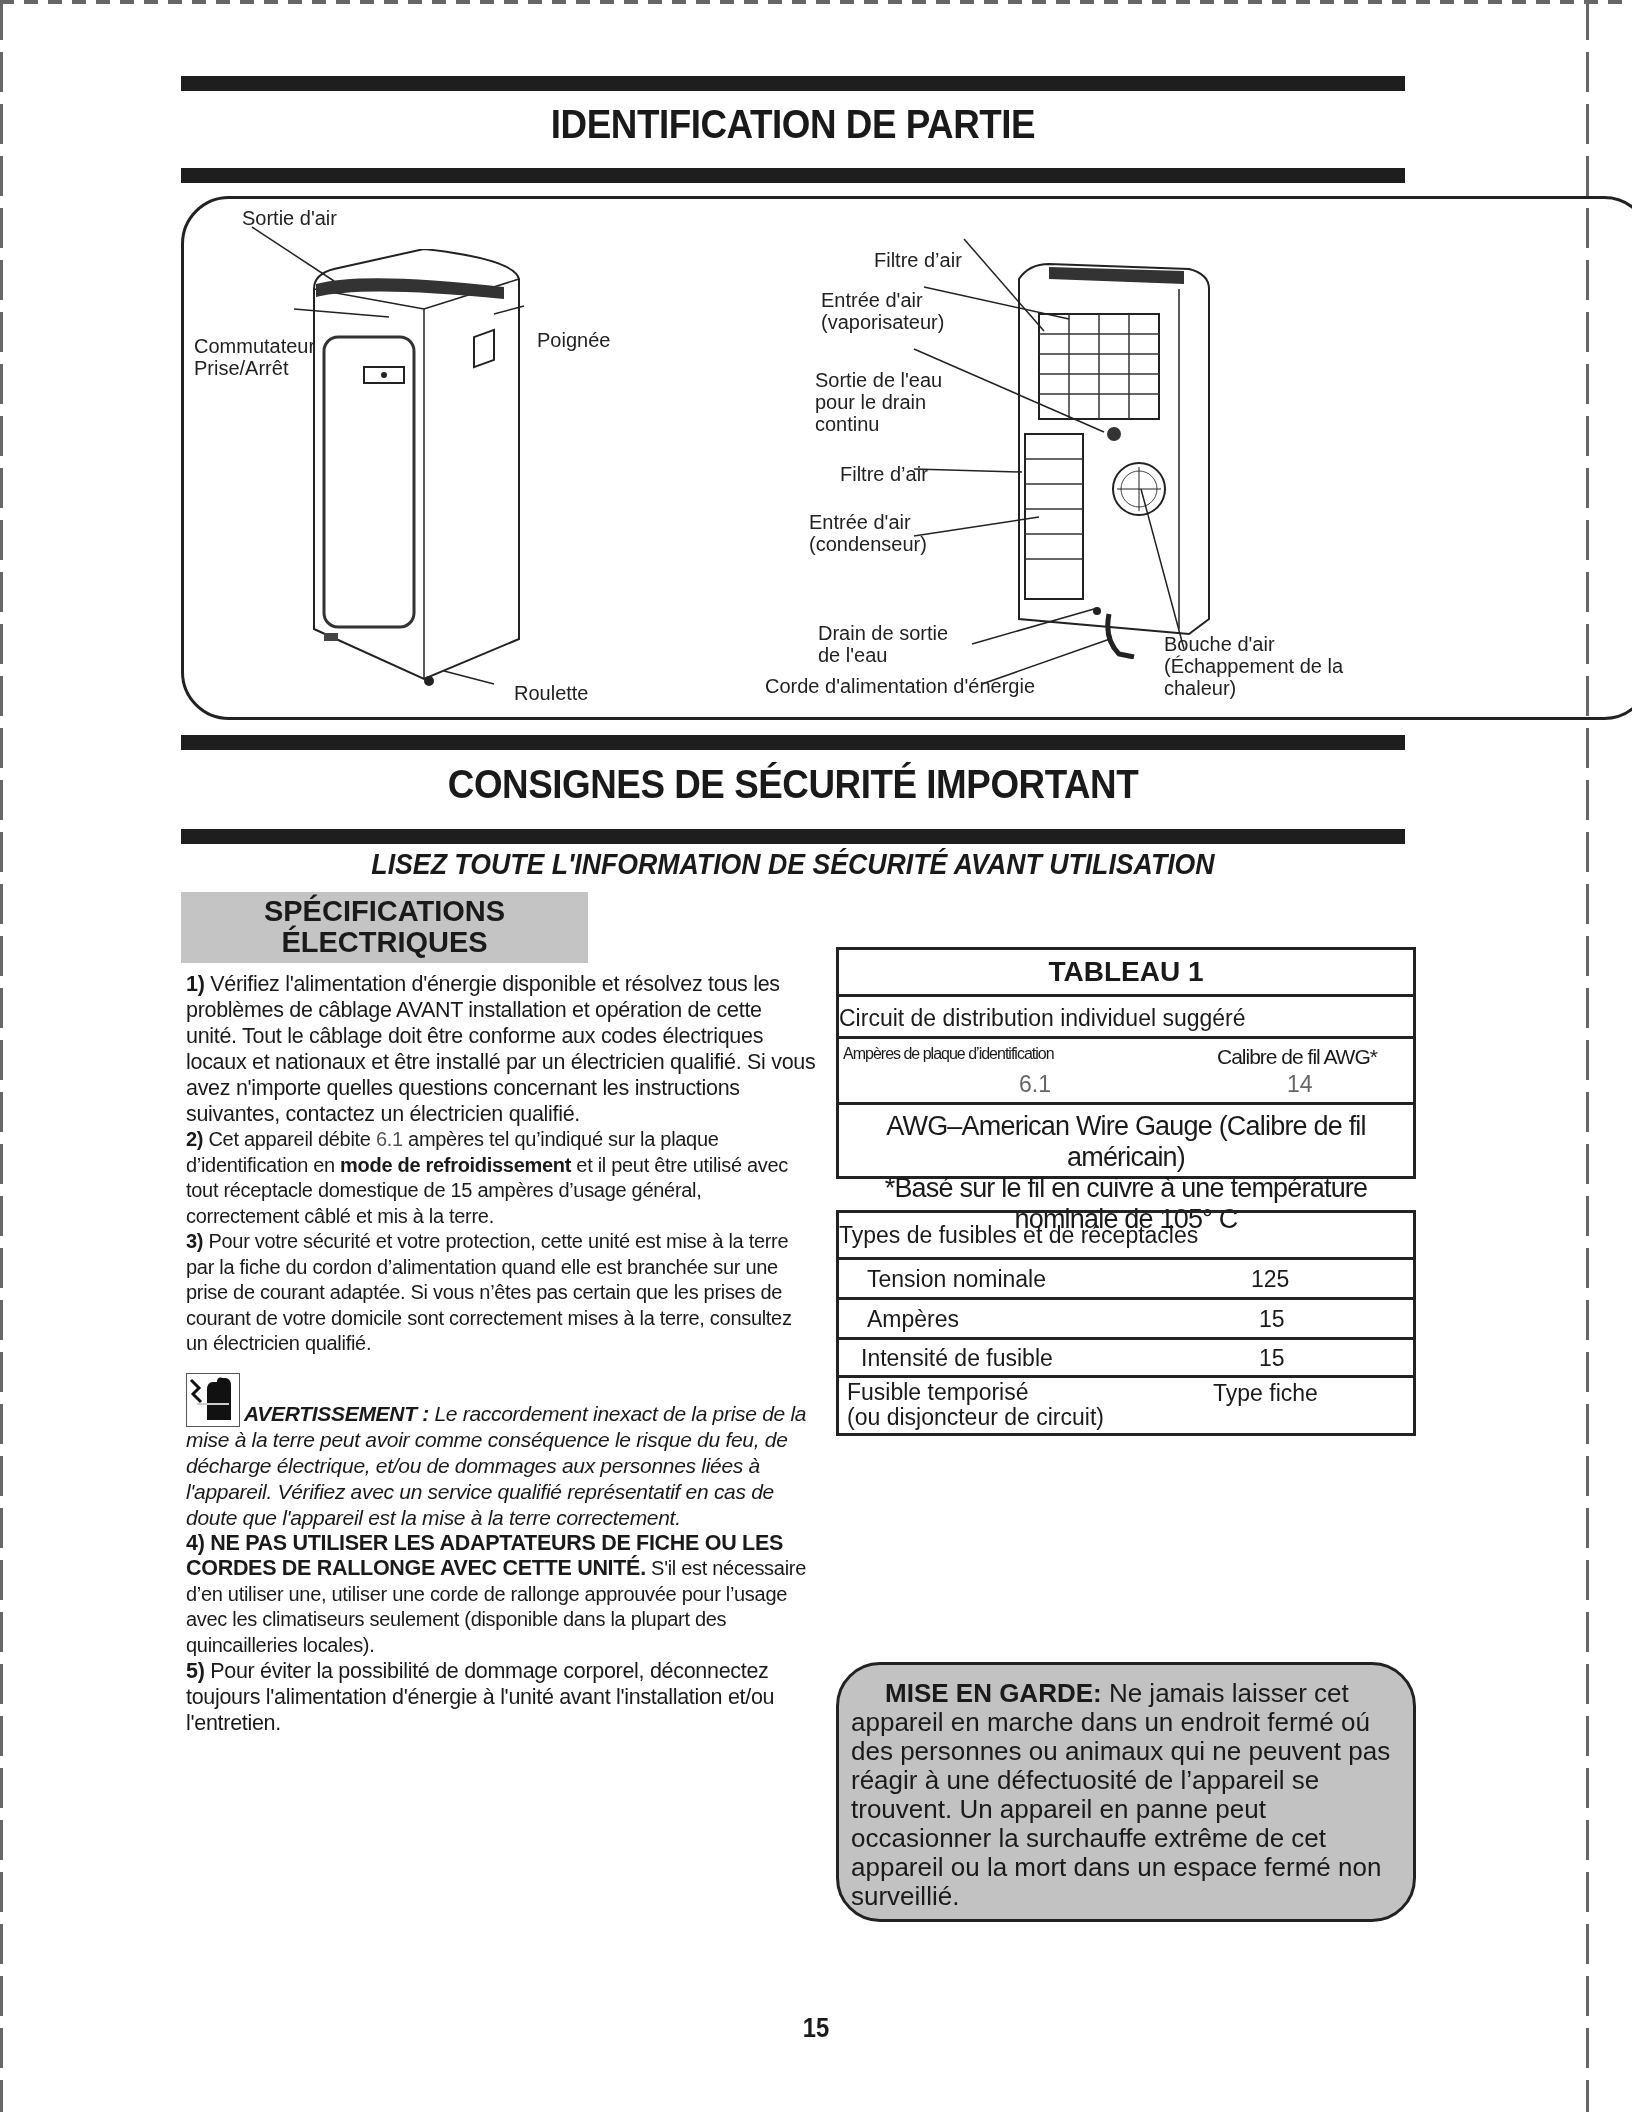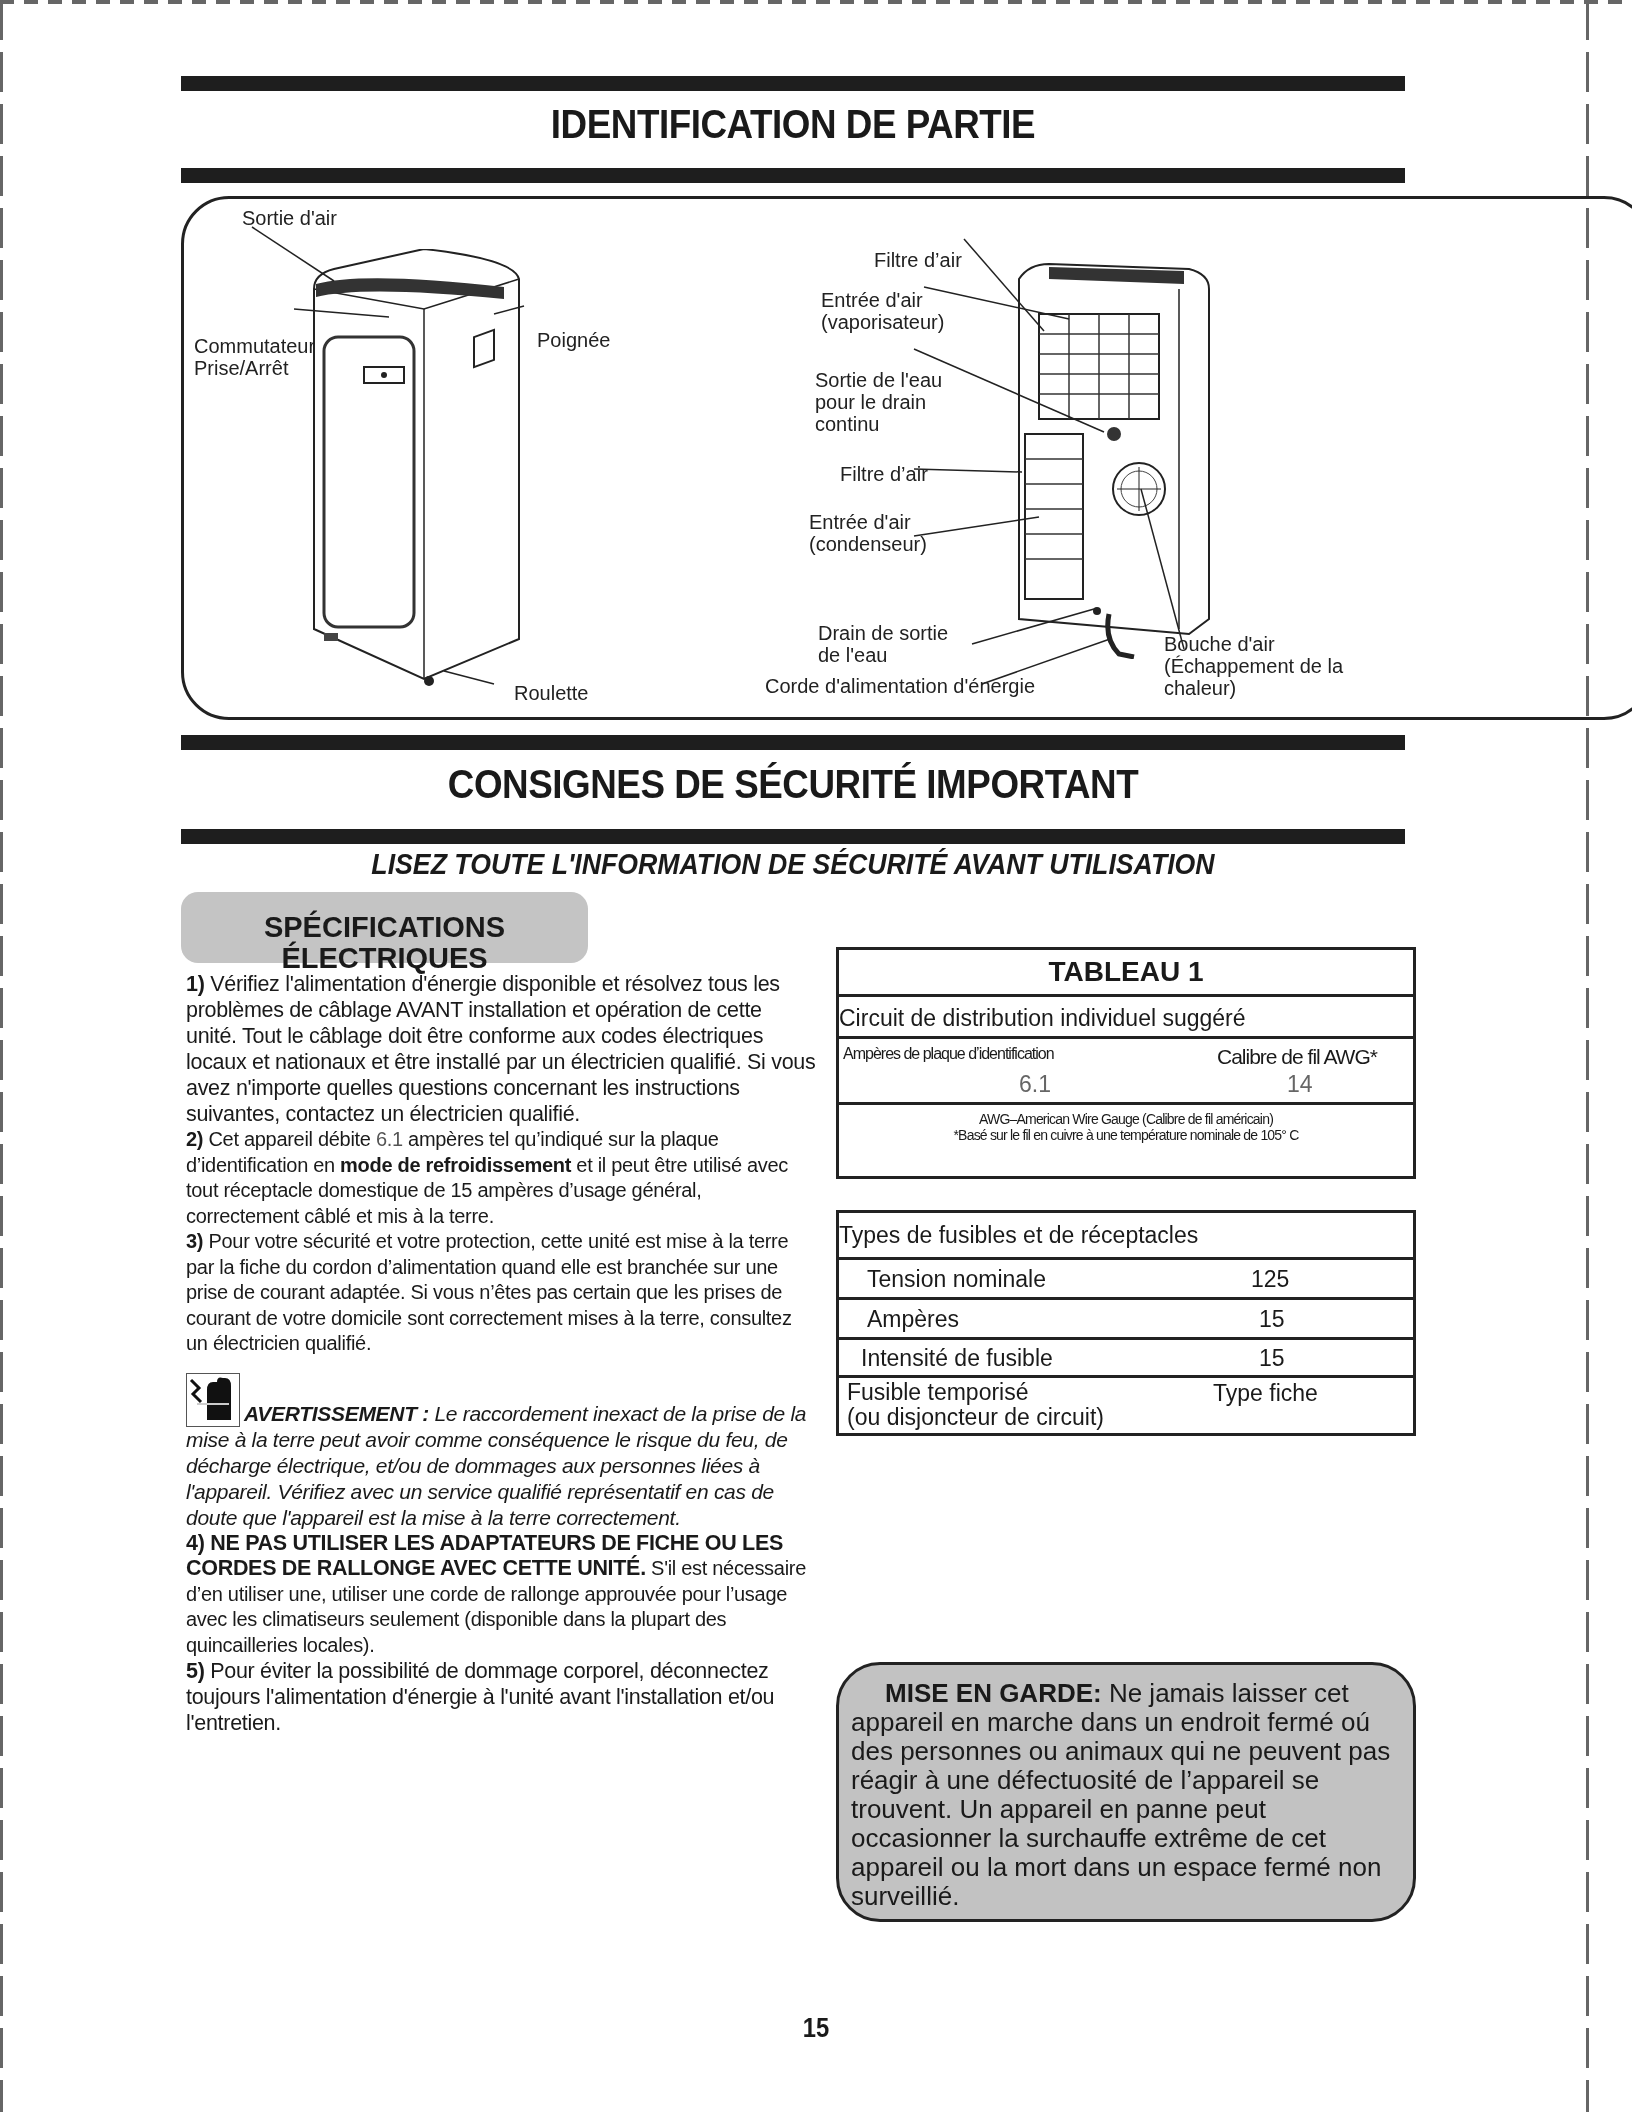--- a/index.html
+++ b/index.html
@@ -8,21 +8,21 @@
     background:repeating-linear-gradient(90deg,#666 0 14px,transparent 14px 24px); }
   .dash-left { position:absolute; left:0; top:0; width:3px; height:2112px;
     background:repeating-linear-gradient(180deg,#666 0 40px,transparent 40px 52px); }
   .dash-right { position:absolute; left:1586px; top:0; width:3px; height:2112px;
     background:repeating-linear-gradient(180deg,#666 0 40px,transparent 40px 52px); }
   .bar { position:absolute; left:181px; width:1224px; height:15px; background:#1e1e1e; }
   .h1 { position:absolute; left:181px; width:1224px; text-align:center; font-weight:bold; font-size:40px; letter-spacing:-0.5px; transform:scaleX(0.92); }
   .diagram { position:absolute; left:181px; top:196px; width:1471px; height:524px; border:3px solid #222; border-radius:48px; box-sizing:border-box; }
   .lbl { position:absolute; font-size:20px; line-height:22px; color:#222; white-space:nowrap; }
   .lisez { position:absolute; left:181px; width:1224px; top:848px; text-align:center; font-weight:bold; font-style:italic; font-size:29px; transform:scaleX(0.92); }
-  .graybox { position:absolute; left:181px; top:892px; width:407px; height:71px; background:#c4c4c4; text-align:center; font-weight:bold; font-size:29px; line-height:31px; padding-top:20px; box-sizing:border-box;border-radius:17px; }
+  .graybox { position:absolute; left:181px; top:892px; width:407px; height:71px; background:#c4c4c4; text-align:center; font-weight:bold; font-size:29px; line-height:31px; padding-top:4px; box-sizing:border-box; }
   .leftcol { position:absolute; left:186px; top:971px; width:632px; font-size:21.5px; line-height:26px; letter-spacing:-0.3px; }
   .leftcol p { margin:0; }
   .leftcol .sm { font-size:20px; line-height:25.5px; }
   .warn-icon { display:inline-block; width:52px; height:52px; border:1px solid #555; vertical-align:bottom; margin-right:4px; position:relative; background:#fff; }
   .tbl { position:absolute; left:836px; width:580px; border:3px solid #222; box-sizing:border-box; }
   .tbl .row { border-top:3px solid #222; box-sizing:border-box; position:relative; }
   .tbl .row:first-child { border-top:none; }
   .tbl .title { text-align:center; font-weight:bold; font-size:28px; height:44px; line-height:44px; }
   .tbl .sub { font-size:23px; height:42px; line-height:42px; }
   .cell { position:absolute; font-size:23px; }
@@ -156,21 +156,21 @@
 
 <div class="tbl" style="top:947px">
   <div class="row title">TABLEAU 1</div>
   <div class="row sub">Circuit de distribution individuel suggéré</div>
   <div class="row" style="height:66px">
     <div class="cell" style="left:4px;top:6px;font-size:16px;letter-spacing:-1px">Ampères de plaque d’identification</div>
     <div class="cell" style="left:378px;top:6px;font-size:21px;letter-spacing:-1px">Calibre de fil AWG*</div>
     <div class="cell" style="left:180px;top:32px;color:#666">6.1</div>
     <div class="cell" style="left:448px;top:32px;color:#666">14</div>
   </div>
-  <div class="row" style="height:74px;text-align:center;font-size:14px;letter-spacing:-0.8px;padding-top:6px">
+  <div class="row" style="height:74px;text-align:center;font-size:27px;letter-spacing:-0.8px;padding-top:6px">
     <div>AWG–American Wire Gauge (Calibre de fil américain)</div>
     <div>*Basé sur le fil en cuivre à une température nominale de 105° C</div>
   </div>
 </div>
 
 <div class="tbl" style="top:1210px">
   <div class="row sub" style="height:44px;line-height:44px">Types de fusibles et de réceptacles</div>
   <div class="row" style="height:40px">
     <div class="cell" style="left:28px;top:6px">Tension nominale</div>
     <div class="cell" style="left:412px;top:6px">125</div>

